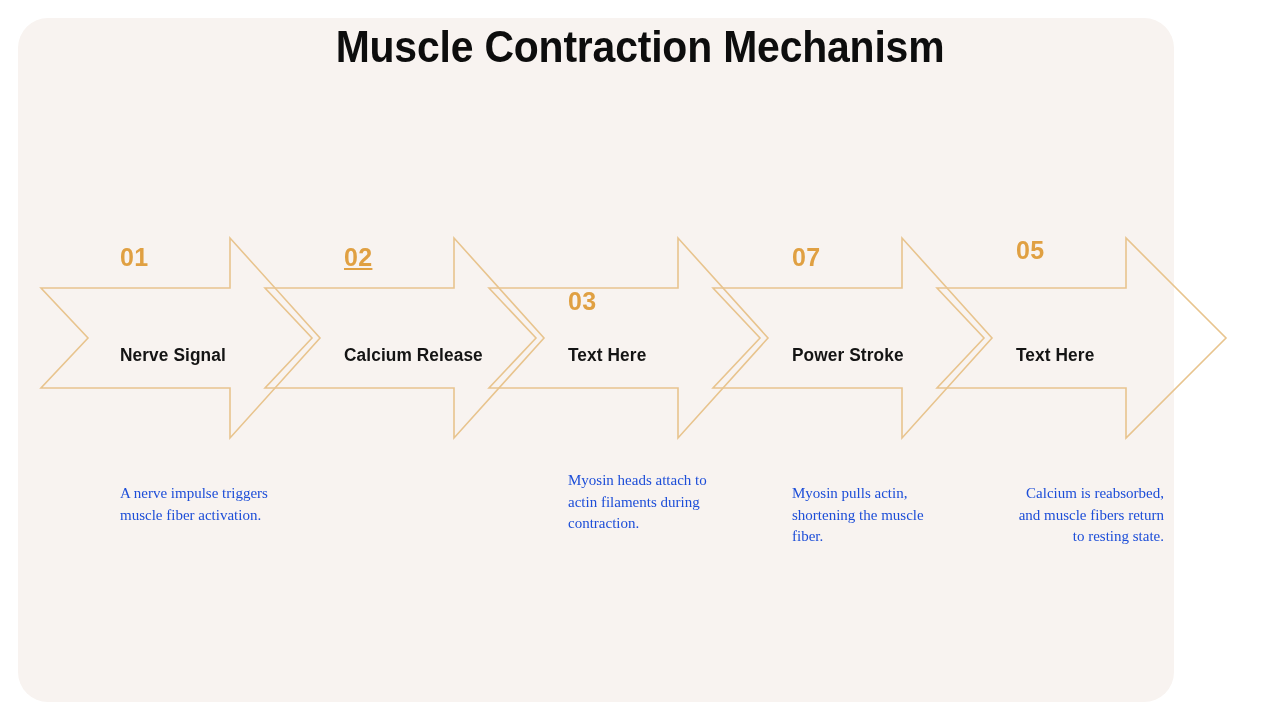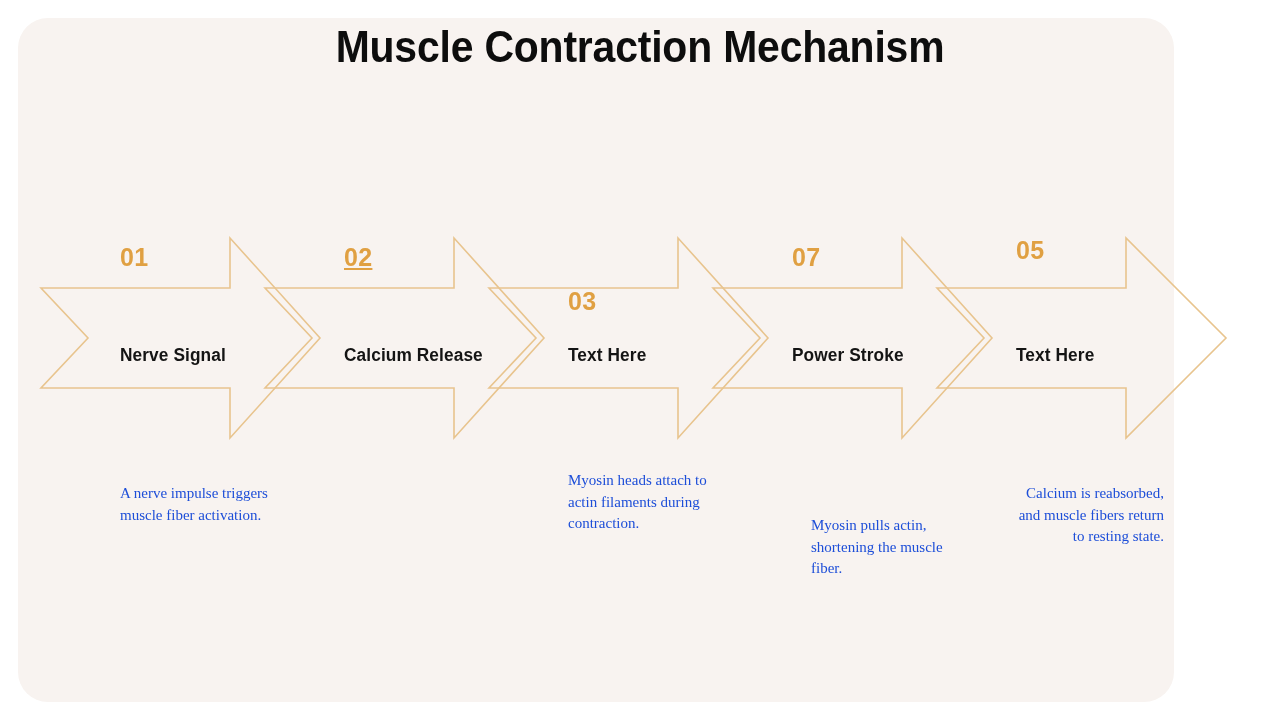--- a/index.html
+++ b/index.html
@@ -104,20 +104,20 @@
 
     <div class="step-num" style="left:326px;top:225px;text-decoration:underline;">02</div>
     <div class="step-title" style="left:326px;top:327px;">Calcium Release</div>
 
     <div class="step-num" style="left:550px;top:225px;margin-top:44px;">03</div>
     <div class="step-title" style="left:550px;top:327px;">Text Here</div>
     <div class="step-desc" style="left:550px;top:452px;">Myosin heads attach to actin filaments during contraction.</div>
 
     <div class="step-num" style="left:774px;top:225px;">07</div>
     <div class="step-title" style="left:774px;top:327px;">Power Stroke</div>
-    <div class="step-desc" style="left:793px;top:465px;margin-top:32px;">Myosin pulls actin, shortening the muscle fiber.</div>
+    <div class="step-desc" style="left:774px;top:465px;">Myosin pulls actin, shortening the muscle fiber.</div>
 
     <div class="step-num" style="left:998px;top:218px;">05</div>
     <div class="step-title" style="left:998px;top:327px;">Text Here</div>
     <div class="step-desc" style="left:998px;top:465px;text-align:right;">Calcium is reabsorbed, and muscle fibers return to resting state.</div>
 
   </div>
 </div>
 
 </body></html>

